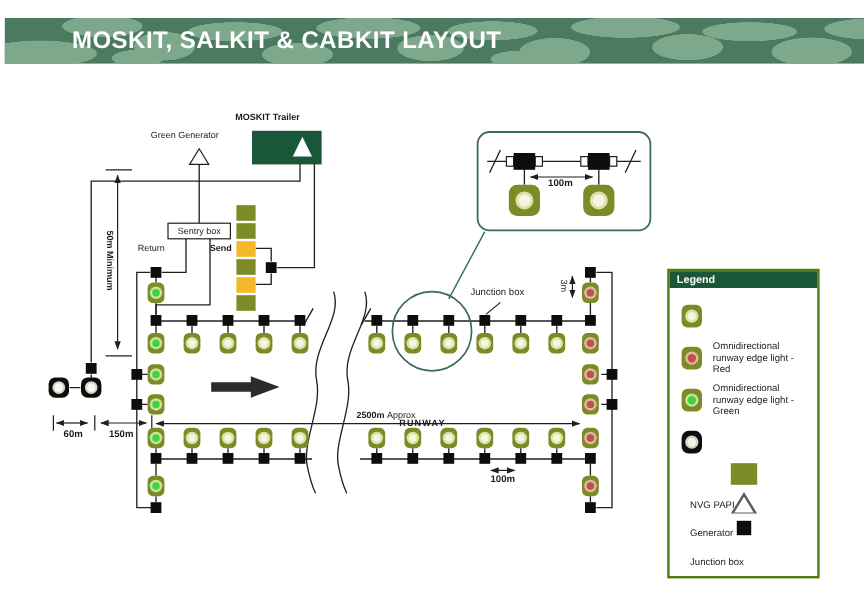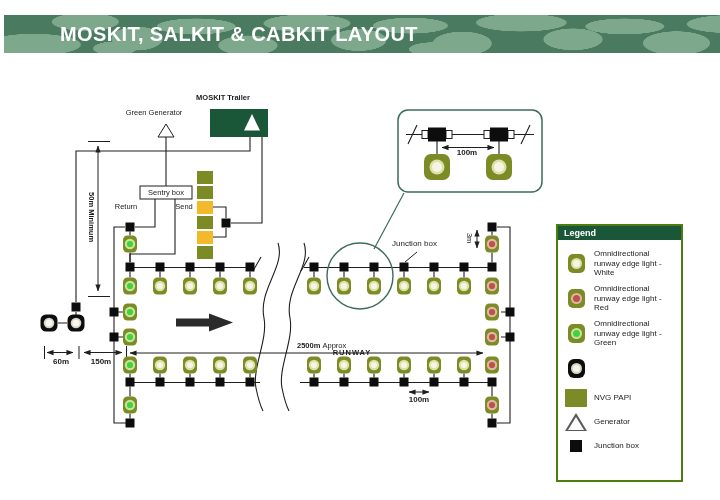--- a/index.html
+++ b/index.html
@@ -36,21 +36,21 @@
   .rot90{transform:rotate(90deg);transform-origin:center center;}
 
   
   .legend{position:absolute;left:556px;top:224px;width:127px;height:258px;background:#fff;
     border:2px solid #4d7c0f;box-sizing:border-box;}
   .legend-header{height:14px;background:#1a5638;color:#fff;font-size:9px;font-weight:bold;
     line-height:14px;padding-left:6px;}
   .legend-body{padding:6px 5px 0 6px;}
   .lg-item{display:flex;align-items:center;gap:6px;}
   .lg-item.tall{height:35px;}
-  .lg-item.short{height:24px;}
+  .lg-item.short{height:24px;flex-direction:column;}
   .lg-icon-col{width:24px;display:flex;justify-content:center;flex:0 0 24px;}
   .lg-label{font-size:8px;line-height:1.2;color:#1c1c1c;width:90px;}
   .lgi-light{width:17px;height:19px;border-radius:5px;background:#7c8b25;
     display:flex;align-items:center;justify-content:center;}
   .lgi-light.black{background:#0d0d0d;border-radius:6px;}
   .lgi-ring{width:11px;height:11px;border-radius:50%;display:flex;align-items:center;justify-content:center;background:#dbe2a8;}
   .lgi-light.black .lgi-ring{background:#d4d4c8;}
   .lgi-ring.red{background:#ddb9a4;} .lgi-ring.green{background:#c7e49c;}
   .lgi-dot{width:7px;height:7px;border-radius:50%;background:#f7f4e6;}
   .lgi-dot.red{background:#c0504a;} .lgi-dot.green{background:#41d23c;}
@@ -254,21 +254,21 @@
         <use href="#jbox" transform="translate(492,423)"></use>
         <use href="#jbox" transform="translate(226,223)"></use>
         <use href="#jbox" transform="translate(76,307)"></use>
       </g>
   </svg>
 
   <span class="lbl b ctr" style="left:186px;top:94px;width:74px;">MOSKIT Trailer</span>
   <span class="lbl ctr" style="left:112px;top:109px;width:84px;">Green Generator</span>
   <span class="lbl ctr" style="left:140px;top:189px;width:52px;">Sentry box</span>
   <span class="lbl ctr" style="left:112px;top:203px;width:28px;">Return</span>
-  <span class="lbl ctr" style="left:172px;top:203px;width:24px;">Send</span>
+  <span class="lbl ctr" style="left:172px;top:203px;width:24px;font-weight:bold;">Send</span>
   <span class="lbl" style="left:392px;top:240px;font-size:8px;">Junction box</span>
   <span class="lbl b ctr" style="left:326px;top:315px;width:52px;letter-spacing:1px;margin-top:34px;">RUNWAY</span>
   <span class="lbl" style="left:297px;top:342px;white-space:nowrap;"><b>2500m</b>&nbsp;<span>Approx</span></span>
   <span class="lbl b ctr" style="left:45px;top:358px;width:32px;font-size:8px;">60m</span>
   <span class="lbl b ctr" style="left:82px;top:358px;width:38px;font-size:8px;text-align:center;">150m</span>
   <span class="lbl b ctr" style="left:403px;top:396px;width:32px;font-size:8px;">100m</span>
   <span class="lbl b ctr" style="left:450px;top:149px;width:34px;font-size:8px;">100m</span>
   <span class="lbl b ctr rot90" style="left:49px;top:213px;width:84px;">50m Minimum</span>
   <span class="lbl ctr rot90" style="left:457px;top:234px;width:24px;">3m</span>
 
@@ -276,21 +276,20 @@
     <div class="legend-header">Legend</div>
     <div class="legend-body" id="legend-items">
         <div class="lg-item tall">
           <div class="lg-icon-col">
             <div class="lgi-light">
               <div class="lgi-ring ">
                 <div class="lgi-dot "></div>
               </div>
             </div>
           </div>
-          <div class="lg-label">Omnidirectional runway edge light - White</div>
         </div>
         <div class="lg-item tall">
           <div class="lg-icon-col">
             <div class="lgi-light">
               <div class="lgi-ring red">
                 <div class="lgi-dot red"></div>
               </div>
             </div>
           </div>
           <div class="lg-label">Omnidirectional runway edge light - Red</div>

